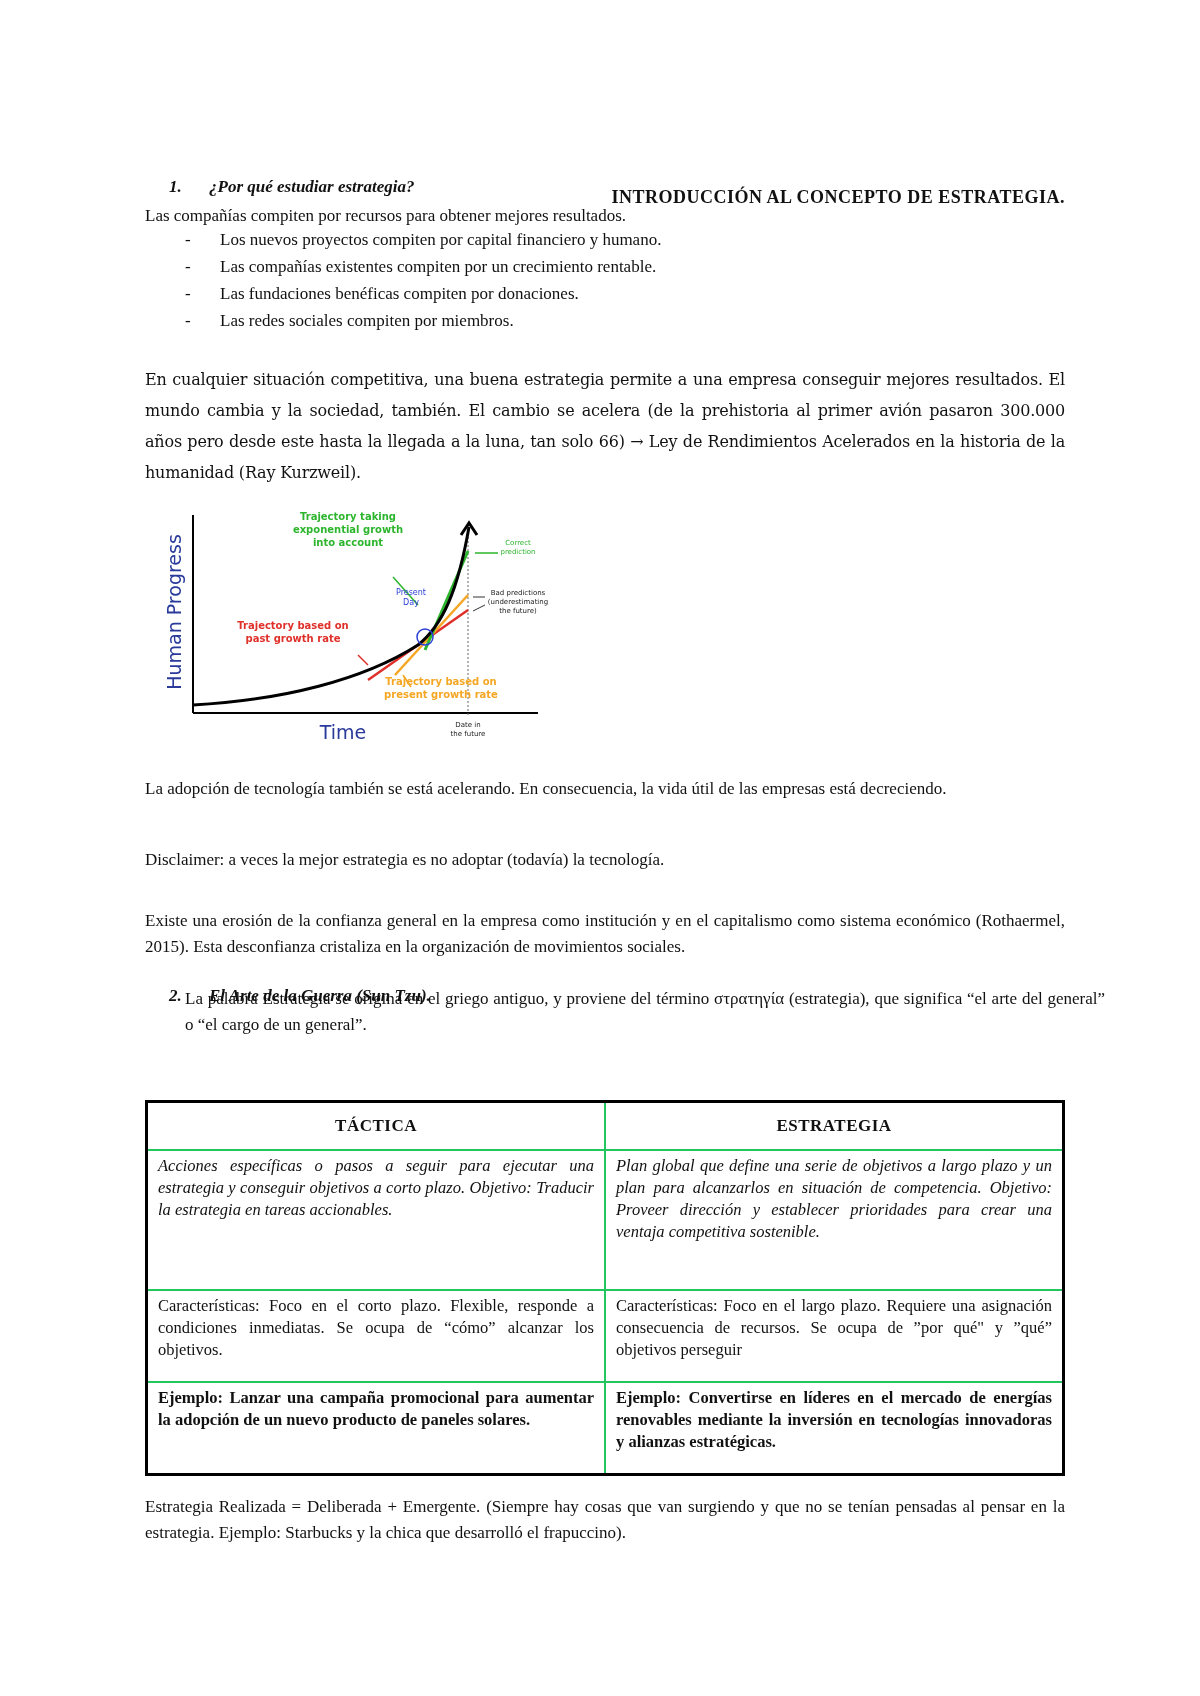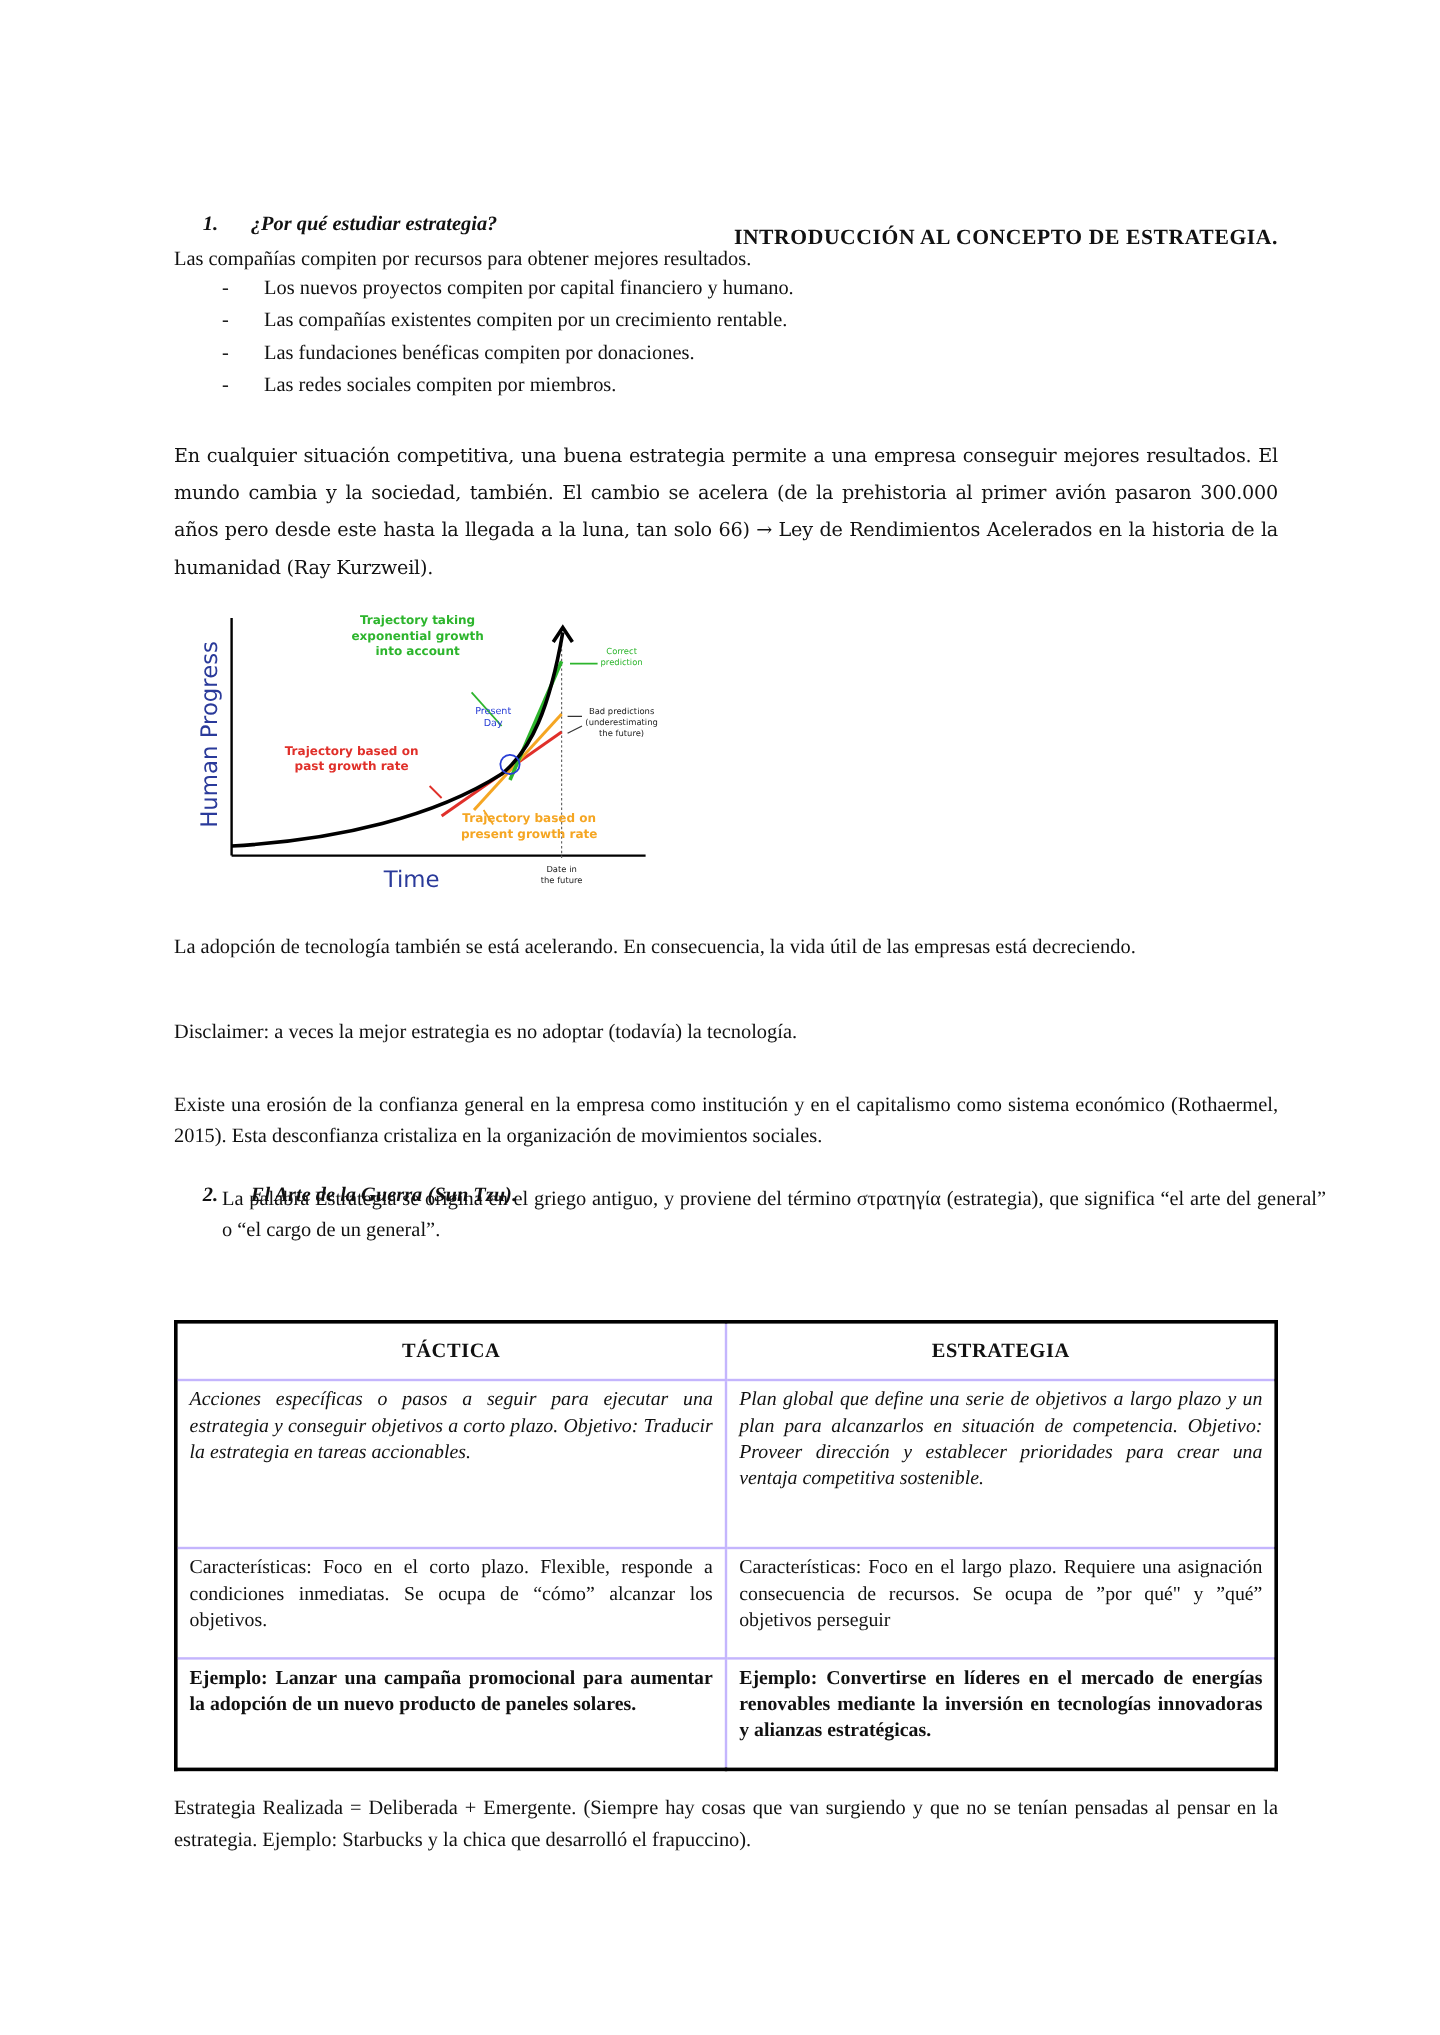--- a/index.html
+++ b/index.html
@@ -10,21 +10,21 @@
            font-weight: bold; font-size: 18px; letter-spacing: 0.5px; margin-top: 40px; }
   .h1 { position: absolute; left: 24px; font-style: italic; font-weight: bold; font-size: 17px; }
   .h1 .num { display: inline-block; width: 40px; }
   .p { position: absolute; left: 0; width: 920px; font-size: 17px; line-height: 26px; text-align: justify; }
   .p.cal { font-family: "DejaVu Serif", serif; font-size: 16px; line-height: 31px; letter-spacing: -0.2px; }
   .bullet { position: absolute; left: 40px; font-size: 17px; }
   .bullet .dash { display: inline-block; width: 35px; }
   .figure { position: absolute; left: 18px; top: 505px; width: 420px; height: 250px; }
   table.cmp { position: absolute; left: 0; top: 1100px; width: 920px; border-collapse: collapse;
               border: 3px solid #000; font-size: 16.5px; }
-  table.cmp td, table.cmp th { border: 2px solid #c4b5fd; padding: 4px 10px 6px 10px; vertical-align: top;
+  table.cmp td, table.cmp th { border: 2px solid #22c55e; padding: 4px 10px 6px 10px; vertical-align: top;
               text-align: justify; line-height: 22px; width: 50%; margin-left: 32px; }
   table.cmp th { text-align: center; font-weight: bold; font-size: 17px; padding: 12px 10px; letter-spacing: 0.5px; }
   table.cmp tr.r1 td { height: 128px; font-style: italic; }
   table.cmp tr.r2 td { height: 80px; }
   table.cmp tr.r3 td { height: 80px; font-weight: bold; }
 </style>
 </head>
 <body>
 
 <div class="page">

